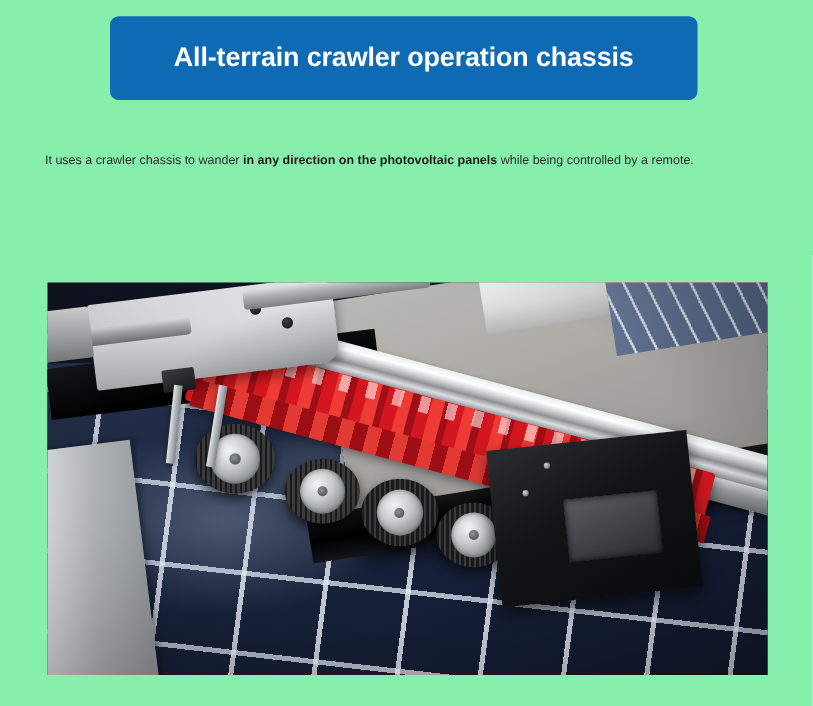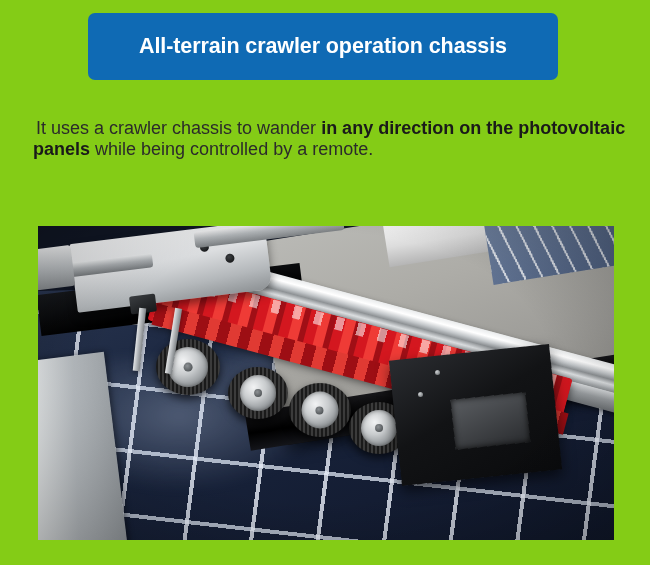--- a/index.html
+++ b/index.html
@@ -10,21 +10,21 @@
     width: 650px;
     height: 565px;
     background: #f4f4f4;
     font-family: "Liberation Sans", sans-serif;
     overflow: hidden;
   }
   .page {
     position: relative;
     width: 650px;
     height: 565px;
-    background: #84cc16;
+    background: #86efac;
   }
 
   
   .banner {
     position: absolute;
     left: 88px;
     top: 13px;
     width: 470px;
     height: 67px;
     background: #0f6ab4;
@@ -41,21 +41,21 @@
     letter-spacing: -0.1px;
     line-height: 1.1;
     text-align: center;
     white-space: nowrap;
   }
 
   
   .para {
     position: absolute;
     color: #2b2b2b;
-    font-size: 18px;
+    font-size: 10px;
     line-height: 21px;
     width: 600px;
   }
   .para-1 {
     left: 33px;
     top: 118px;
     text-indent: 3px;
   }
   .para-2 {
     left: 31px;

